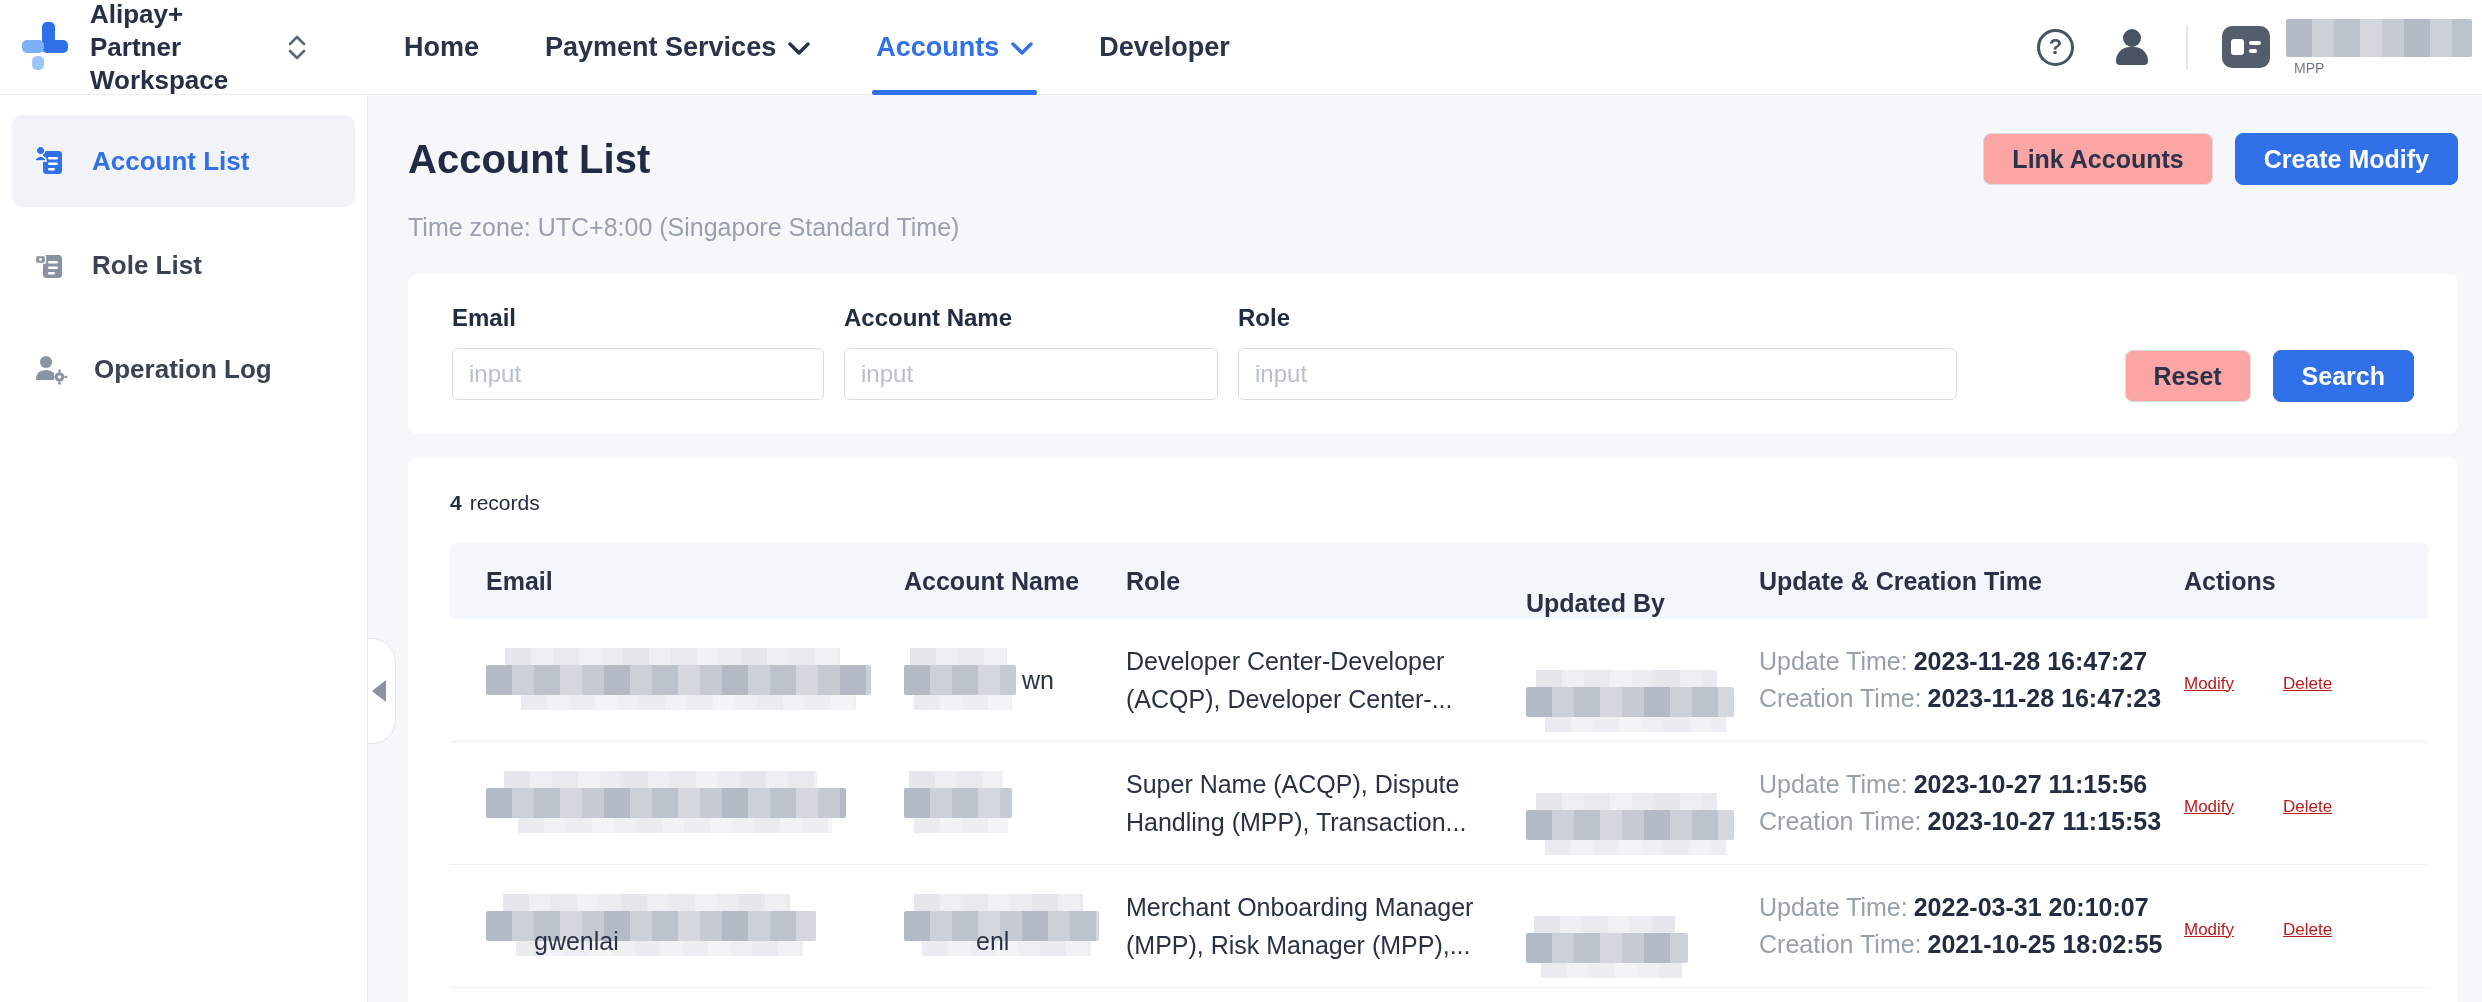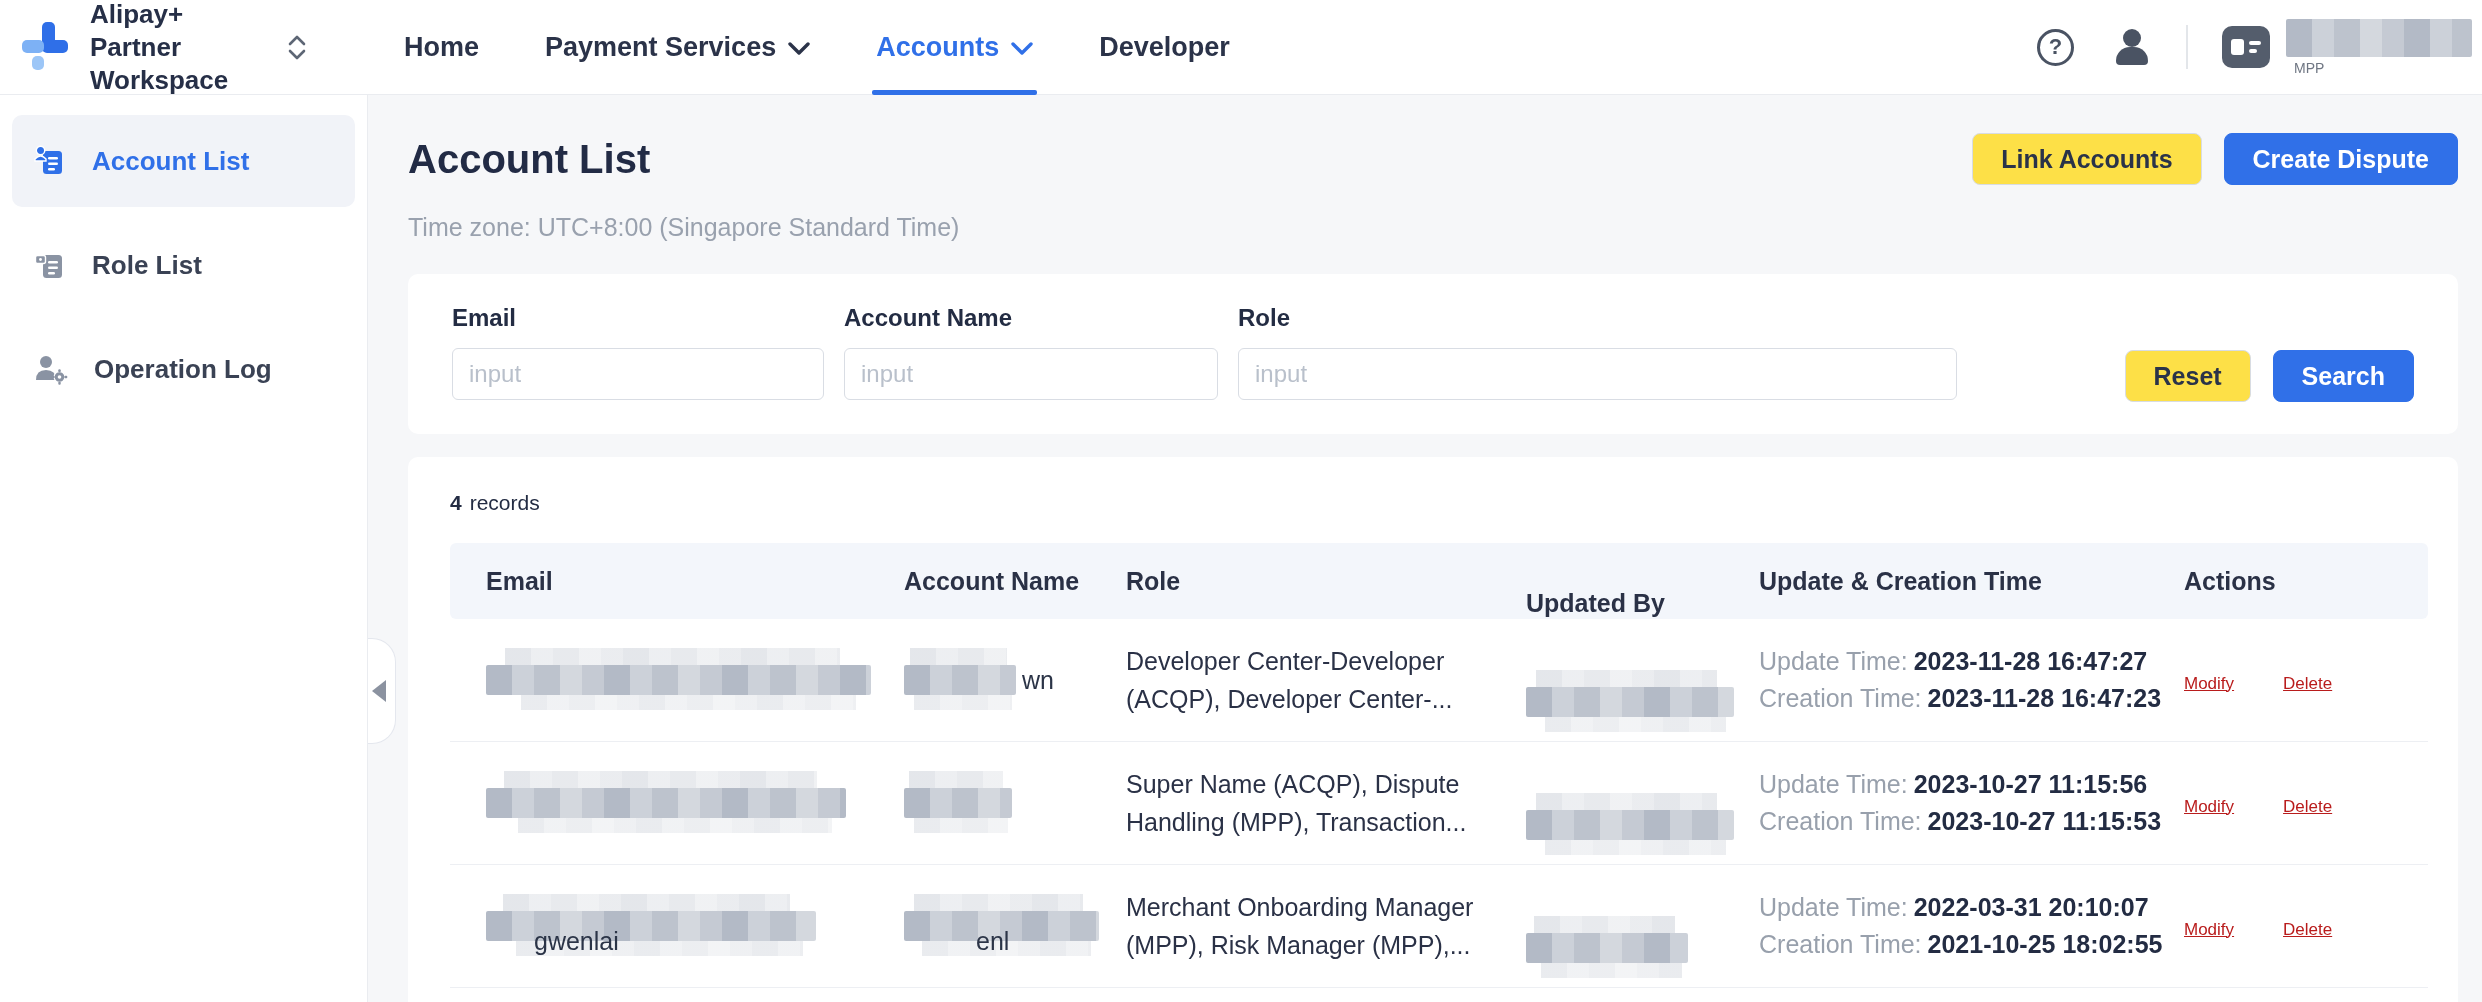--- a/index.html
+++ b/index.html
@@ -75,21 +75,21 @@
 
   
   .main { position:absolute; top:95px; left:368px; width:2114px; height:907px;
     padding:38px 24px 0 40px; }
   .page-head { display:flex; align-items:center; justify-content:space-between; }
   .page-title { font-size:40px; font-weight:700; color:#222b45; }
   .head-buttons { display:flex; }
   .btn { height:52px; border-radius:8px; font-size:25px; font-weight:600; padding:0 28px;
     display:inline-flex; align-items:center; justify-content:center; cursor:pointer;
     font-family:"Liberation Sans", sans-serif; }
-  .btn-secondary { background:#fde047; border:1px solid #d8dce2; color:#2a3349; }
+  .btn-secondary { background:#fca5a5; border:1px solid #d8dce2; color:#2a3349; }
   .btn-primary { background:#3070e8; border:1px solid #3070e8; color:#fff; margin-left:22px; }
   .timezone { margin-top:28px; font-size:25px; color:#99a1ae; }
 
   .search-card { margin-top:32px; background:#fff; border-radius:10px; height:160px;
     padding:30px 44px 0 44px; display:flex; }
   .field { display:flex; flex-direction:column; margin-right:20px; }
   .field label { font-size:24px; font-weight:600; color:#232c43; margin-bottom:16px; }
   .field input { height:52px; border:1px solid #d9dde4; border-radius:6px; padding:0 16px;
     font-size:24px; color:#333; outline:none; font-family:"Liberation Sans", sans-serif; }
   .field input::placeholder { color:#b9c0cb; }
@@ -225,21 +225,21 @@
 <div class="collapse-tab">
   <div class="tri"></div>
 </div>
 
 <main class="main">
 
   <div class="page-head">
     <h1 class="page-title">Account List</h1>
     <div class="head-buttons">
       <button class="btn btn-secondary">Link Accounts</button>
-      <button class="btn btn-primary">Create Dispute</button>
+      <button class="btn btn-primary">Create Modify</button>
     </div>
   </div>
   <div class="timezone">Time zone: UTC+8:00 (Singapore Standard Time)</div>
 
   <section class="search-card">
     <div class="field">
       <label>Email</label>
       <input class="w-email" type="text" placeholder="input" style="">
     </div>
     <div class="field">

